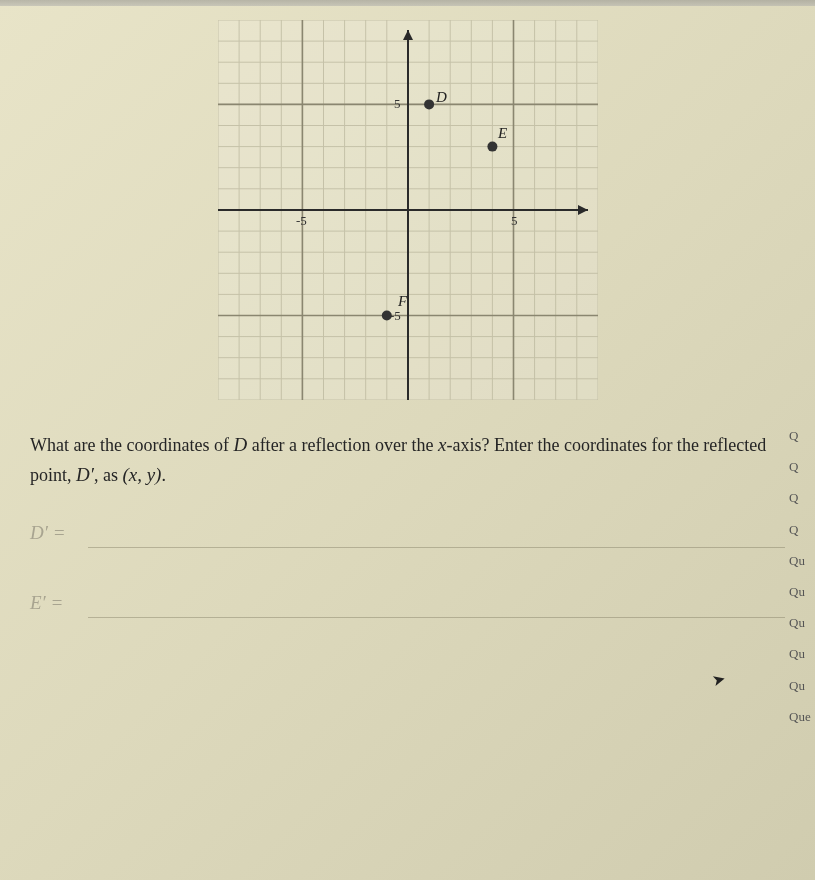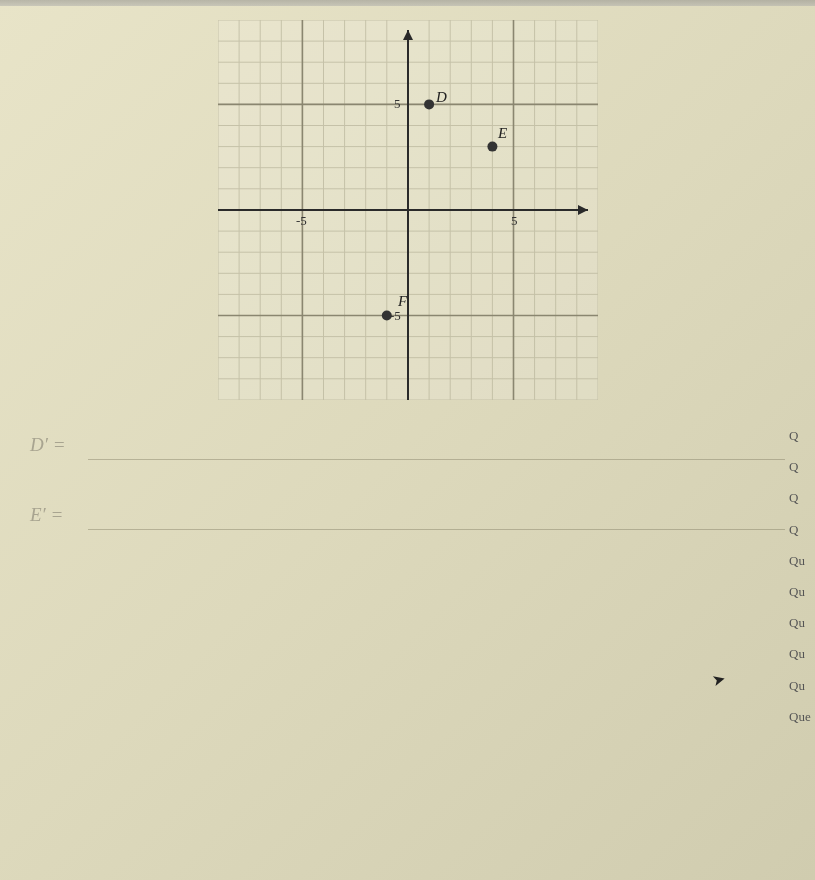--- a/index.html
+++ b/index.html
@@ -166,20 +166,23 @@
         <circle cx="211.1" cy="84.4" r="5" fill="#333"></circle>
         <text x="218" y="82" font-size="15" font-style="italic" font-family="serif" fill="#222">D</text>
         <circle cx="274.4" cy="126.6" r="5" fill="#333"></circle>
         <text x="280" y="118" font-size="15" font-style="italic" font-family="serif" fill="#222">E</text>
         <circle cx="168.8" cy="295.5" r="5" fill="#333"></circle>
         <text x="180" y="286" font-size="15" font-style="italic" font-family="serif" fill="#222">F</text>
       </svg>
     </div>
   </div>
 
+  <div class="question-block">
+    <span>What are the coordinates of </span><span class="math-var">D</span><span> after a reflection over the </span><span class="math-var">x</span><span>-axis? Enter the coordinates for the reflected point, </span><span class="math-var">D′</span><span>, as </span><span class="math-var">(x, y)</span><span>.</span>
+  </div>
   <div class="answer-row">
     <span class="answer-label">D′ =</span>
     <input class="answer-input" type="text" style="">
   </div>
 
   <div class="answer-row">
     <span class="answer-label">E′ =</span>
     <input class="answer-input" type="text" style="">
   </div>
 

